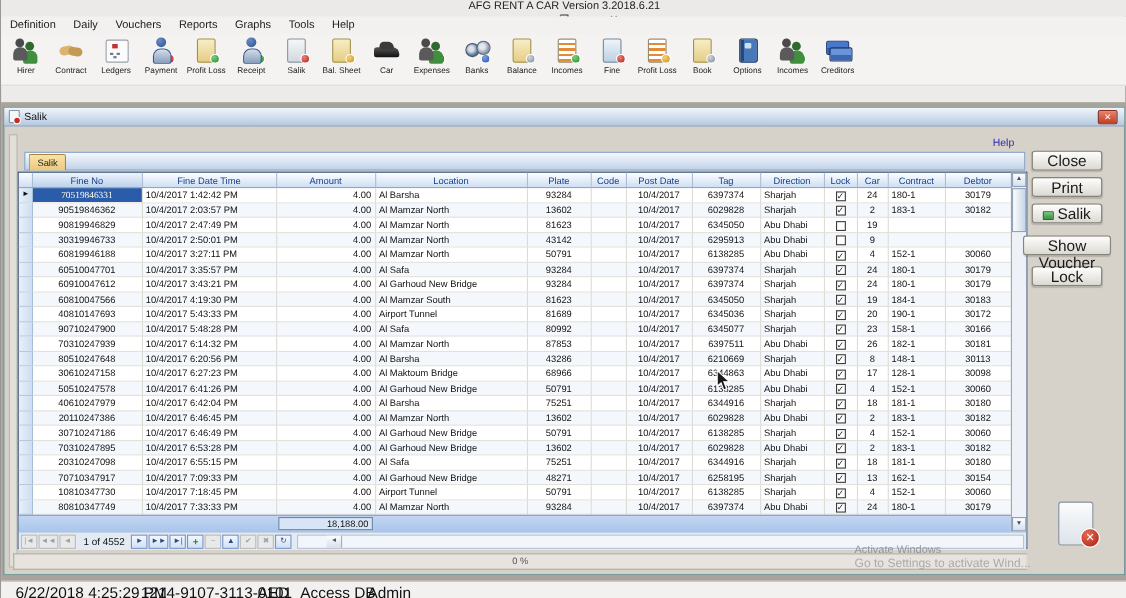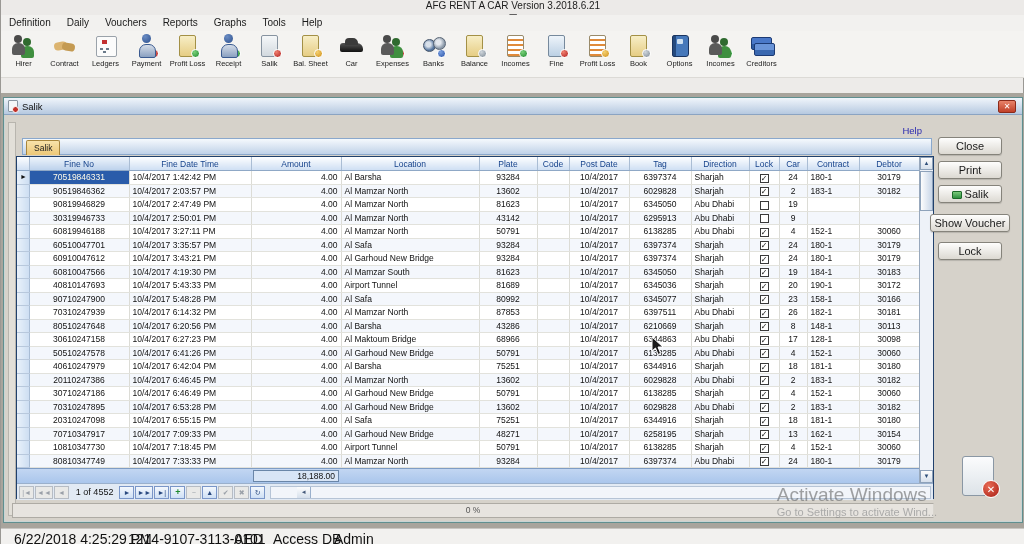--- a/index.html
+++ b/index.html
@@ -72,57 +72,57 @@
   .grid-main { display:flex; }
   .grid-left { width:902px; }
   table.g { border-collapse:collapse; table-layout:fixed; width:902px; font-size:8.5px; color:#111; }
   table.g th,table.g td { overflow:hidden; white-space:nowrap; height:13.5px; line-height:12px; padding:0 3px; }
   th.gh { background:linear-gradient(#fdfeff,#cfdff3); border-right:1px solid #aabdd4; border-bottom:1px solid #8fa8c6; color:#15428b; font-weight:normal; font-size:8.5px; text-align:center; height:14px; }
   th.gh.selcol { background:linear-gradient(#eef4fb,#bdd2ec); }
   td.gsel { background:linear-gradient(90deg,#e9f1fa,#cddef2); border-right:1px solid #a8bcd4; border-bottom:1px solid #b8c8dc; text-align:center; font-size:7px; color:#111; padding:0; }
   td.gc { border-right:1px solid #dcdcd6; border-bottom:1px solid #e2e2dc; background:#fff; }
   tr.alt td.gc { background:#f4f7fc; }
   td.a-l{text-align:left;} td.a-c{text-align:center;} td.a-r{text-align:right;}
-  td.selcell { background:#2a5caa !important; color:#fffbe8; }
+  td.selcell { background:#2a5caa !important; color:#fffbe8;font-family:Liberation Serif, serif; }
   .cb { display:inline-block; width:9px; height:9px; border:1px solid #3a3a3a; background:#fff; font-size:8px; line-height:8px; text-align:center; color:#111; vertical-align:middle; }
   
   .vscroll { width:14px; height:326px; background:#eef2f8; border-left:1px solid #98a8bc; position:relative; }
   .vs-btn { position:absolute; left:0; width:13px; height:13px; background:linear-gradient(#fdfdfd,#d6e0ec); border:1px solid #8ea2ba; font-size:6px; text-align:center; line-height:11px; color:#30507a; }
   .vs-up{top:0;} .vs-down{bottom:0;}
   .vs-thumb { position:absolute; left:0; top:14px; width:13px; height:40px; background:linear-gradient(90deg,#fdfdfd,#c8d6e8); border:1px solid #8ea2ba; }
   
   .sumrow { position:relative; width:902px; height:15px; background:linear-gradient(#c2d6f2,#aac6ec); border-top:1px solid #7e9cc4; }
   .total-box { position:absolute; left:236px; top:1px; width:86px; height:12px; background:#d8e5f6; border:1px solid #6a86a8; font-size:8.5px; line-height:11px; text-align:right; padding-right:3px; color:#111; }
   
   .navbar { width:916px; height:17px; background:#e2eaf4; border-top:1px solid #9ab0cc; display:flex; align-items:center; padding:0 2px; font-size:8.5px; }
   .nav-btn { min-width:15px; height:13px; margin-right:1px; border:1px solid #7a96c8; background:linear-gradient(#f4f8fd,#cfe0f5); color:#2a4a80; font-size:7px; line-height:11px; text-align:center; padding:0 1px; }
   .nav-btn.disabled { border-color:#b6bcc4; background:#e9e9e7; color:#9aa0a8; }
   .nav-btn.green { color:#1f8a2f; font-weight:bold; font-size:9px; }
   .nav-pos { padding:0 6px; color:#111; font-size:9px; white-space:nowrap; }
   .hscroll { flex:1; height:13px; margin-left:4px; background:#f2f5fa; border:1px solid #b6c4d6; position:relative; }
   .hs-left { position:absolute; left:26px; top:0; width:14px; height:11px; font-size:6px; line-height:11px; text-align:center; color:#44597a; background:linear-gradient(#fdfdfd,#d6e0ec); border-right:1px solid #9ab0cc; }
 
   
   .side-panel { position:absolute; right:6px; top:17px; width:92px; height:400px; }
-  .side-btn { display:block; margin:0 auto; width:64px; height:18px; background:linear-gradient(#fefefd,#dcd9d2); border:1px solid #85837b; border-radius:3px; font-size:11px; line-height:16px; text-align:center; color:#1a1a1a; box-shadow:0 1px 1px rgba(0,0,0,.15); }
+  .side-btn { display:block; margin:0 auto; width:64px; height:18px; background:linear-gradient(#fefefd,#dcd9d2); border:1px solid #85837b; border-radius:3px; font-size:14px; line-height:16px; text-align:center; color:#1a1a1a; box-shadow:0 1px 1px rgba(0,0,0,.15); }
   .side-btn.wide { width:80px; }
   .mb1{margin-top:22px;} .mb2{margin-top:6px;} .mb3{margin-top:6px;} .mb4{margin-top:11px;} .mb5{margin-top:10px;}
   .green-chip { display:inline-block; width:10px; height:8px; background:linear-gradient(#7ac87a,#2f8f3f); border:1px solid #1c6a28; border-radius:1px; vertical-align:-1px; margin-right:3px; }
 
   
   .doc-x { position:absolute; right:22px; bottom:24px; width:40px; height:44px; }
   .doc-x::before { content:""; position:absolute; left:2px; top:2px; width:30px; height:38px; background:linear-gradient(#fbfcfd,#dde3e8); border:1px solid #8a97a4; border-radius:3px; }
   .doc-x .xbadge { position:absolute; right:0; bottom:0; width:18px; height:18px; border-radius:50%; background:radial-gradient(circle at 35% 30%,#e86a54,#a81e14); border:1px solid #fff; color:#fff; font-size:10px; line-height:17px; text-align:center; }
 
   
   .progress { position:absolute; left:8px; bottom:4px; width:922px; height:15px; background:#e7e4df; border:1px solid #aeaba4; border-right-color:#d8d5ce; font-size:8.5px; color:#555; text-align:center; line-height:13px; }
 
   
   .watermark { position:absolute; right:86px; bottom:26px; text-align:left; color:rgba(110,112,114,.65); z-index:5; pointer-events:none; }
-  .wm1 { font-size:19px; }
+  .wm1 { font-size:10px; }
   .wm2 { font-size:11px; color:rgba(130,132,134,.6); }
 
   
   .statusbar { position:absolute; left:0; top:528px; width:1024px; height:16px; background:#f2f1ef; border-top:1px solid #c8c6c2; font-size:14px; color:#111; }
   .sb-item { position:absolute; top:2px; white-space:nowrap; }
 
   .cursor { position:absolute; left:650px; top:336px; z-index:9; }
 </style>
 </head>
 <body>

